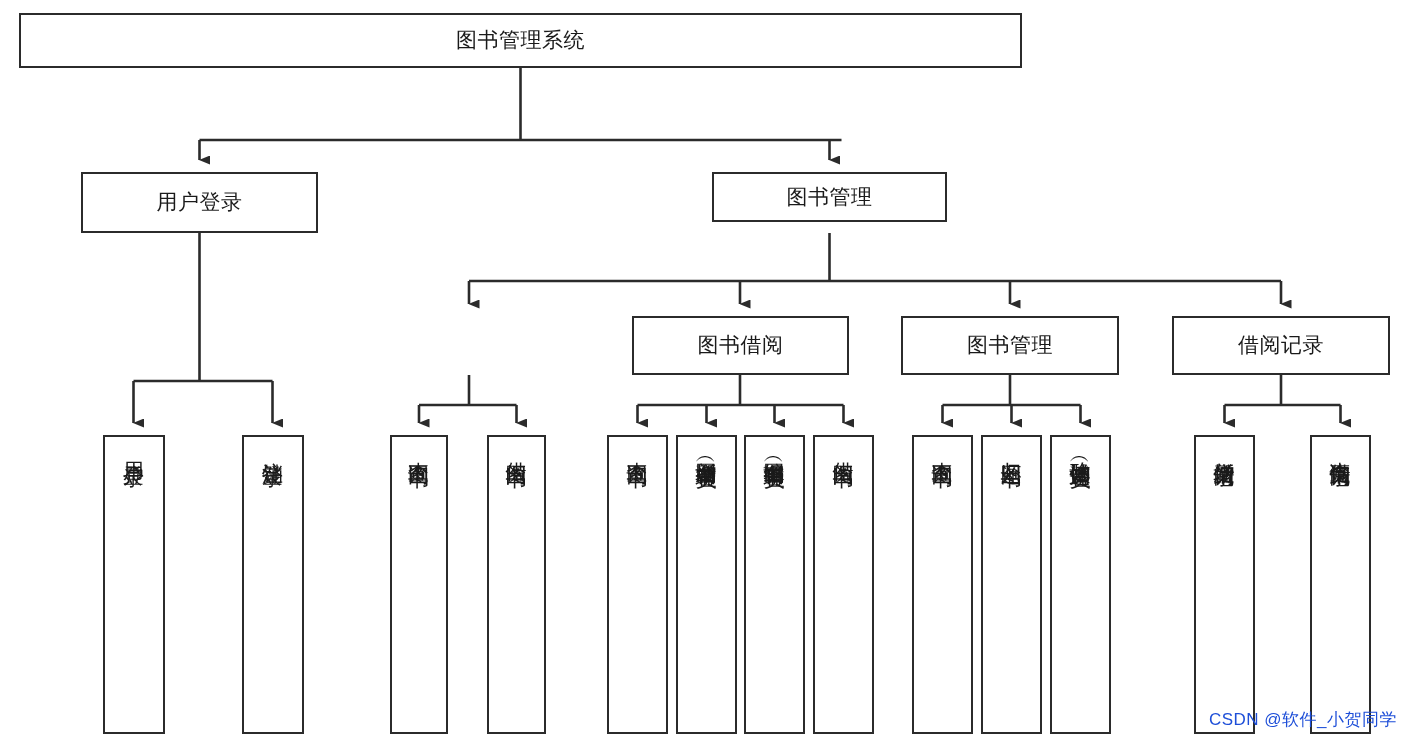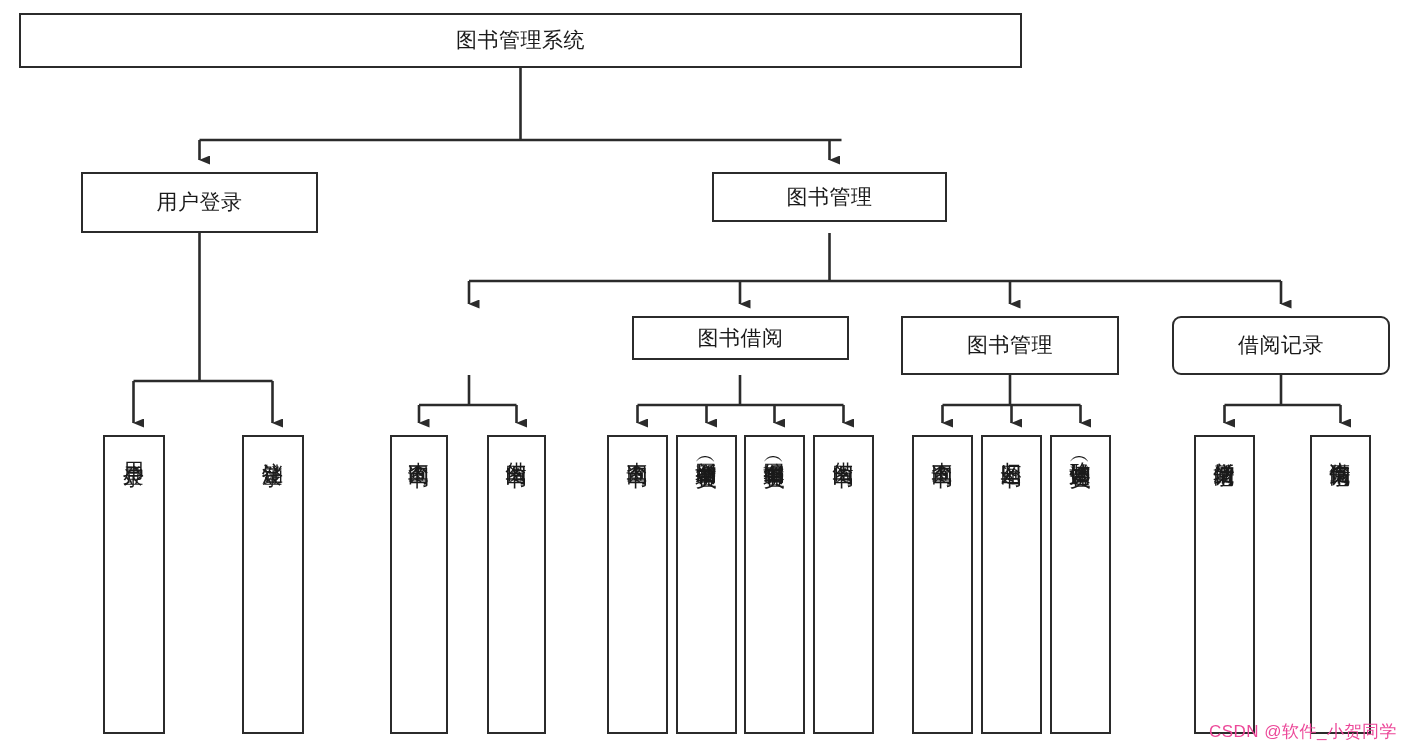--- a/index.html
+++ b/index.html
@@ -60,23 +60,23 @@
     line-height: 1.0;
     letter-spacing: 2px;
     white-space: nowrap;
   }
   .node.vert.tall .node-label {
     letter-spacing: 1px;
   }
   #watermark {
     position: absolute;
     right: 8px;
-    bottom: 4px;
+    bottom: 16px;
     font-size: 17px;
-    color: #ec4899;
+    color: #1d4ed8;
     z-index: 5;
     white-space: nowrap;
     letter-spacing: 0.5px;
   }
 </style>
 </head>
 <body>
 
 <div id="diagram-root">
 
@@ -146,27 +146,27 @@
     <span class="node-label">图书管理系统</span>
   </div>
 
   <div class="node horiz" style="left:81px; top:172px; width:237px; height:61px;">
     <span class="node-label">用户登录</span>
   </div>
   <div class="node horiz" style="left:712px; top:172px; width:235px; height:50px;">
     <span class="node-label">图书管理</span>
   </div>
 
-  <div class="node horiz" style="left:632px; top:316px; width:217px; height:44px;justify-content:center;">
+  <div class="node horiz" style="left:632px; top:316px; width:217px; height:59px;justify-content:center;">
     <span class="node-label">图书借阅</span>
   </div>
   <div class="node horiz" style="left:901px; top:316px; width:218px; height:59px;">
     <span class="node-label">图书管理</span>
   </div>
-  <div class="node horiz" style="left:1172px; top:316px; width:218px; height:59px;border-radius:9px;">
+  <div class="node horiz" style="left:1172px; top:316px; width:218px; height:59px;">
     <span class="node-label">借阅记录</span>
   </div>
 
   <div class="node vert" style="left:103px; top:435px; width:62px; height:299px;">
     <span class="node-label">用户登录</span>
   </div>
   <div class="node vert" style="left:242px; top:435px; width:62px; height:299px;">
     <span class="node-label">注销登录</span>
   </div>
 

